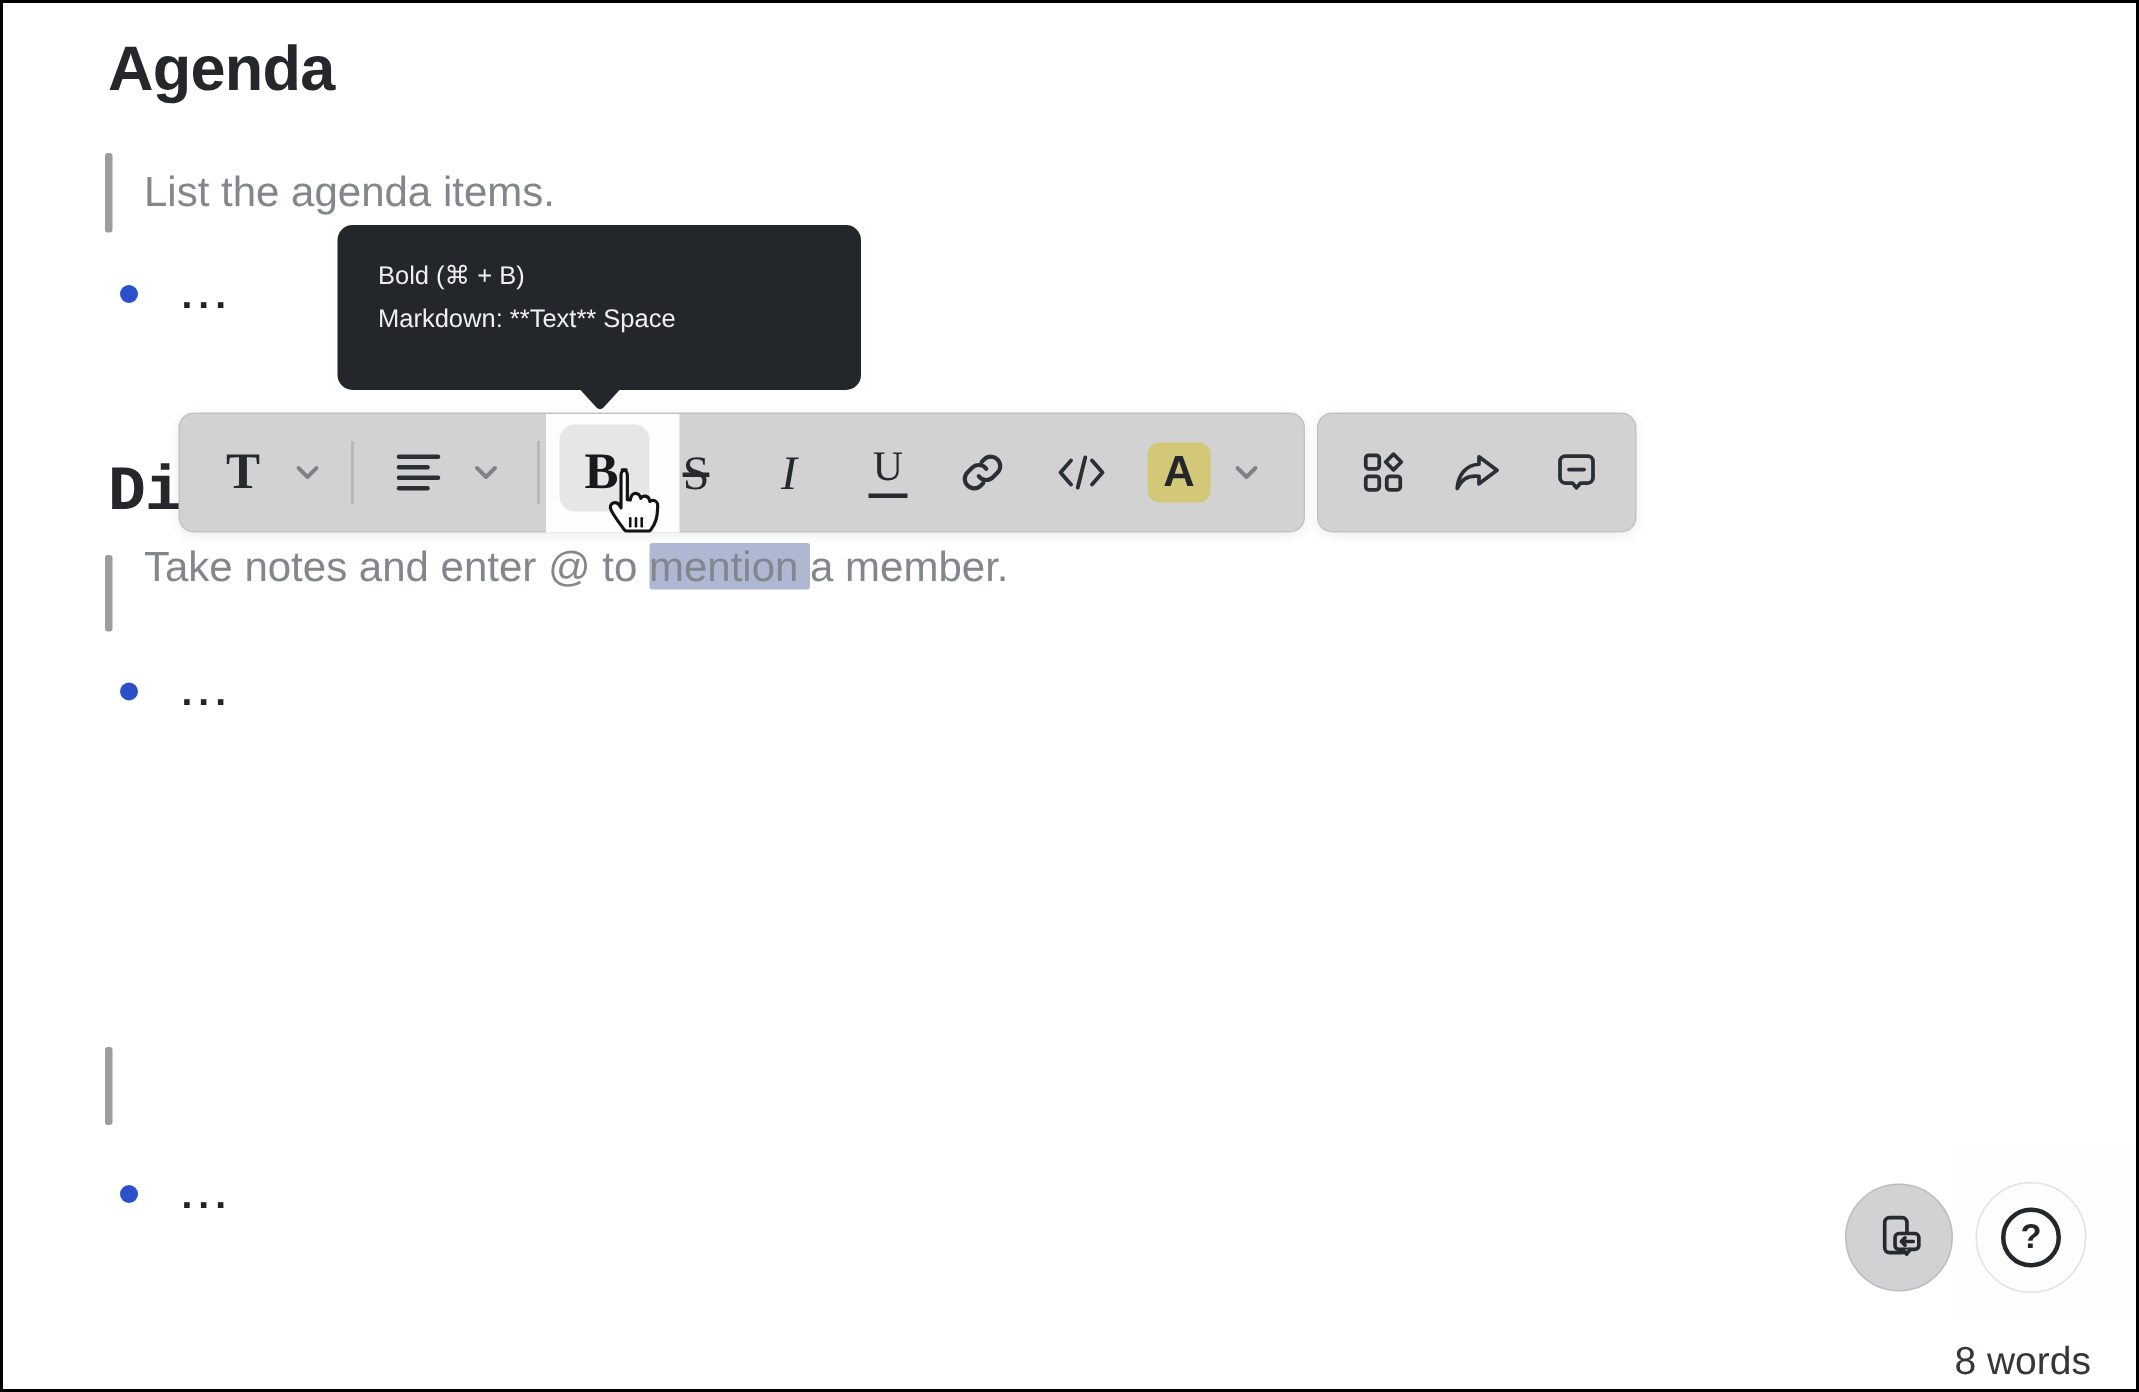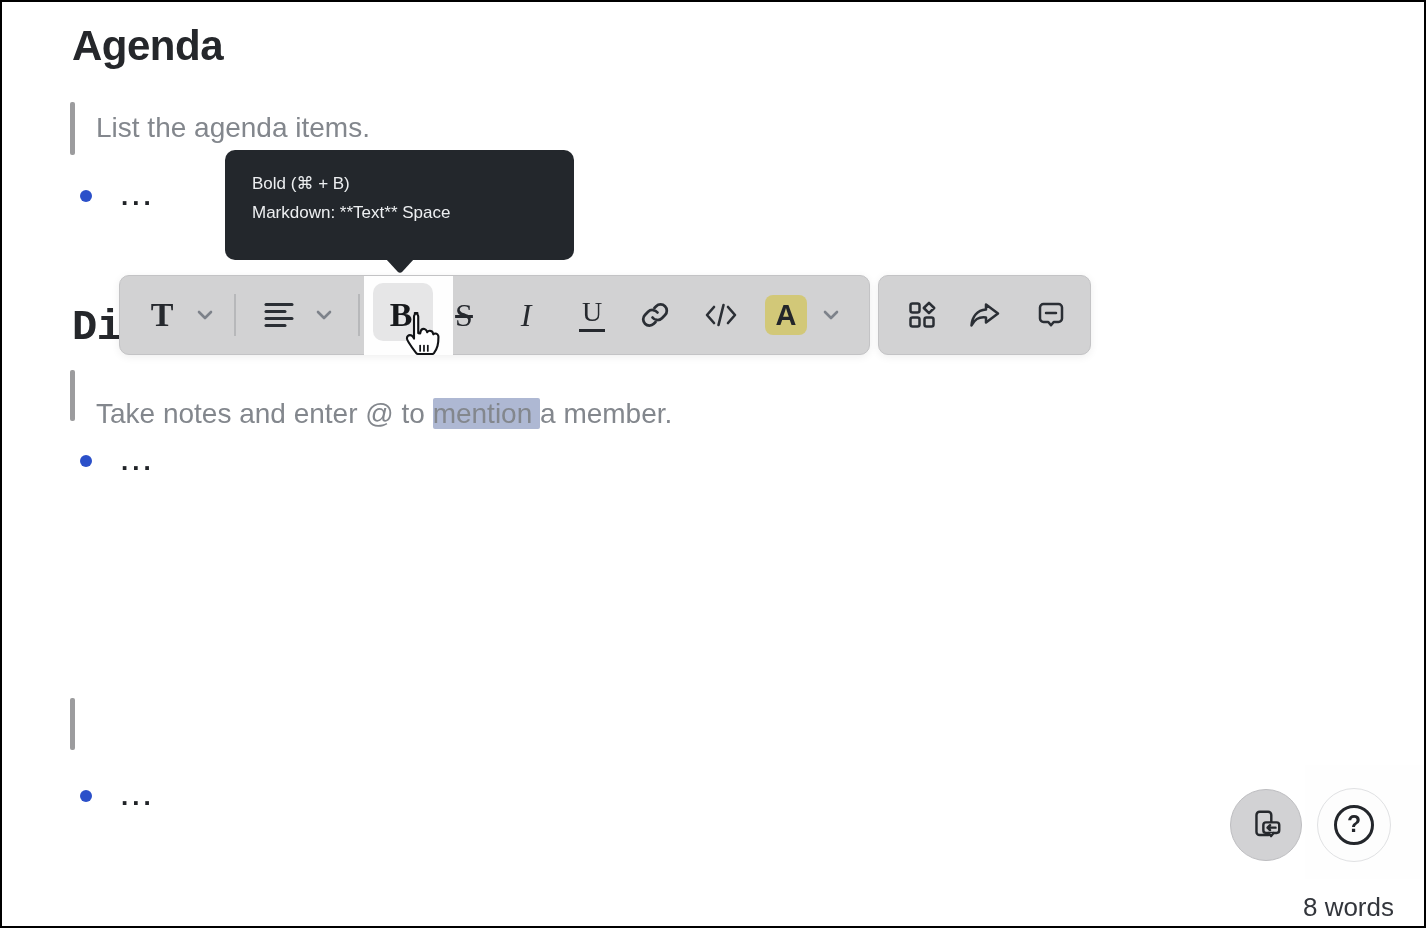--- a/index.html
+++ b/index.html
@@ -53,21 +53,21 @@
 <div class="screen">
 
   <div class="abs h1" style="left:70px;top:16px;">Agenda</div>
   <div class="abs quote-bar" style="left:68px;top:100px;height:53px;"></div>
   <div class="abs ph" style="left:94px;top:108px;">List the agenda items.</div>
   <div class="abs bullet-dot" style="left:78px;top:188px;"></div>
   <div class="abs bullet-text" style="left:119px;top:176px;">...</div>
 
   <div class="abs h1" style="left:70px;top:298px;font-family:Liberation Mono, monospace;">Di</div>
   <div class="abs quote-bar" style="left:68px;top:368px;height:51px;"></div>
-  <div class="abs ph" style="left:94px;top:394px;"><span>Take notes and enter @ to </span><span class="sel">mention </span><span>a member.</span></div>
+  <div class="abs ph" style="left:94px;top:358px;"><span>Take notes and enter @ to </span><span class="sel">mention </span><span>a member.</span></div>
   <div class="abs bullet-dot" style="left:78px;top:453px;"></div>
   <div class="abs bullet-text" style="left:119px;top:441px;">...</div>
 
   <div class="abs quote-bar" style="left:68px;top:696px;height:52px;"></div>
   <div class="abs bullet-dot" style="left:78px;top:788px;"></div>
   <div class="abs bullet-text" style="left:119px;top:776px;">...</div>
 
   <div class="abs panel" style="left:117px;width:751px;"></div>
   <div class="abs panel" style="left:876px;width:213px;"></div>
 

